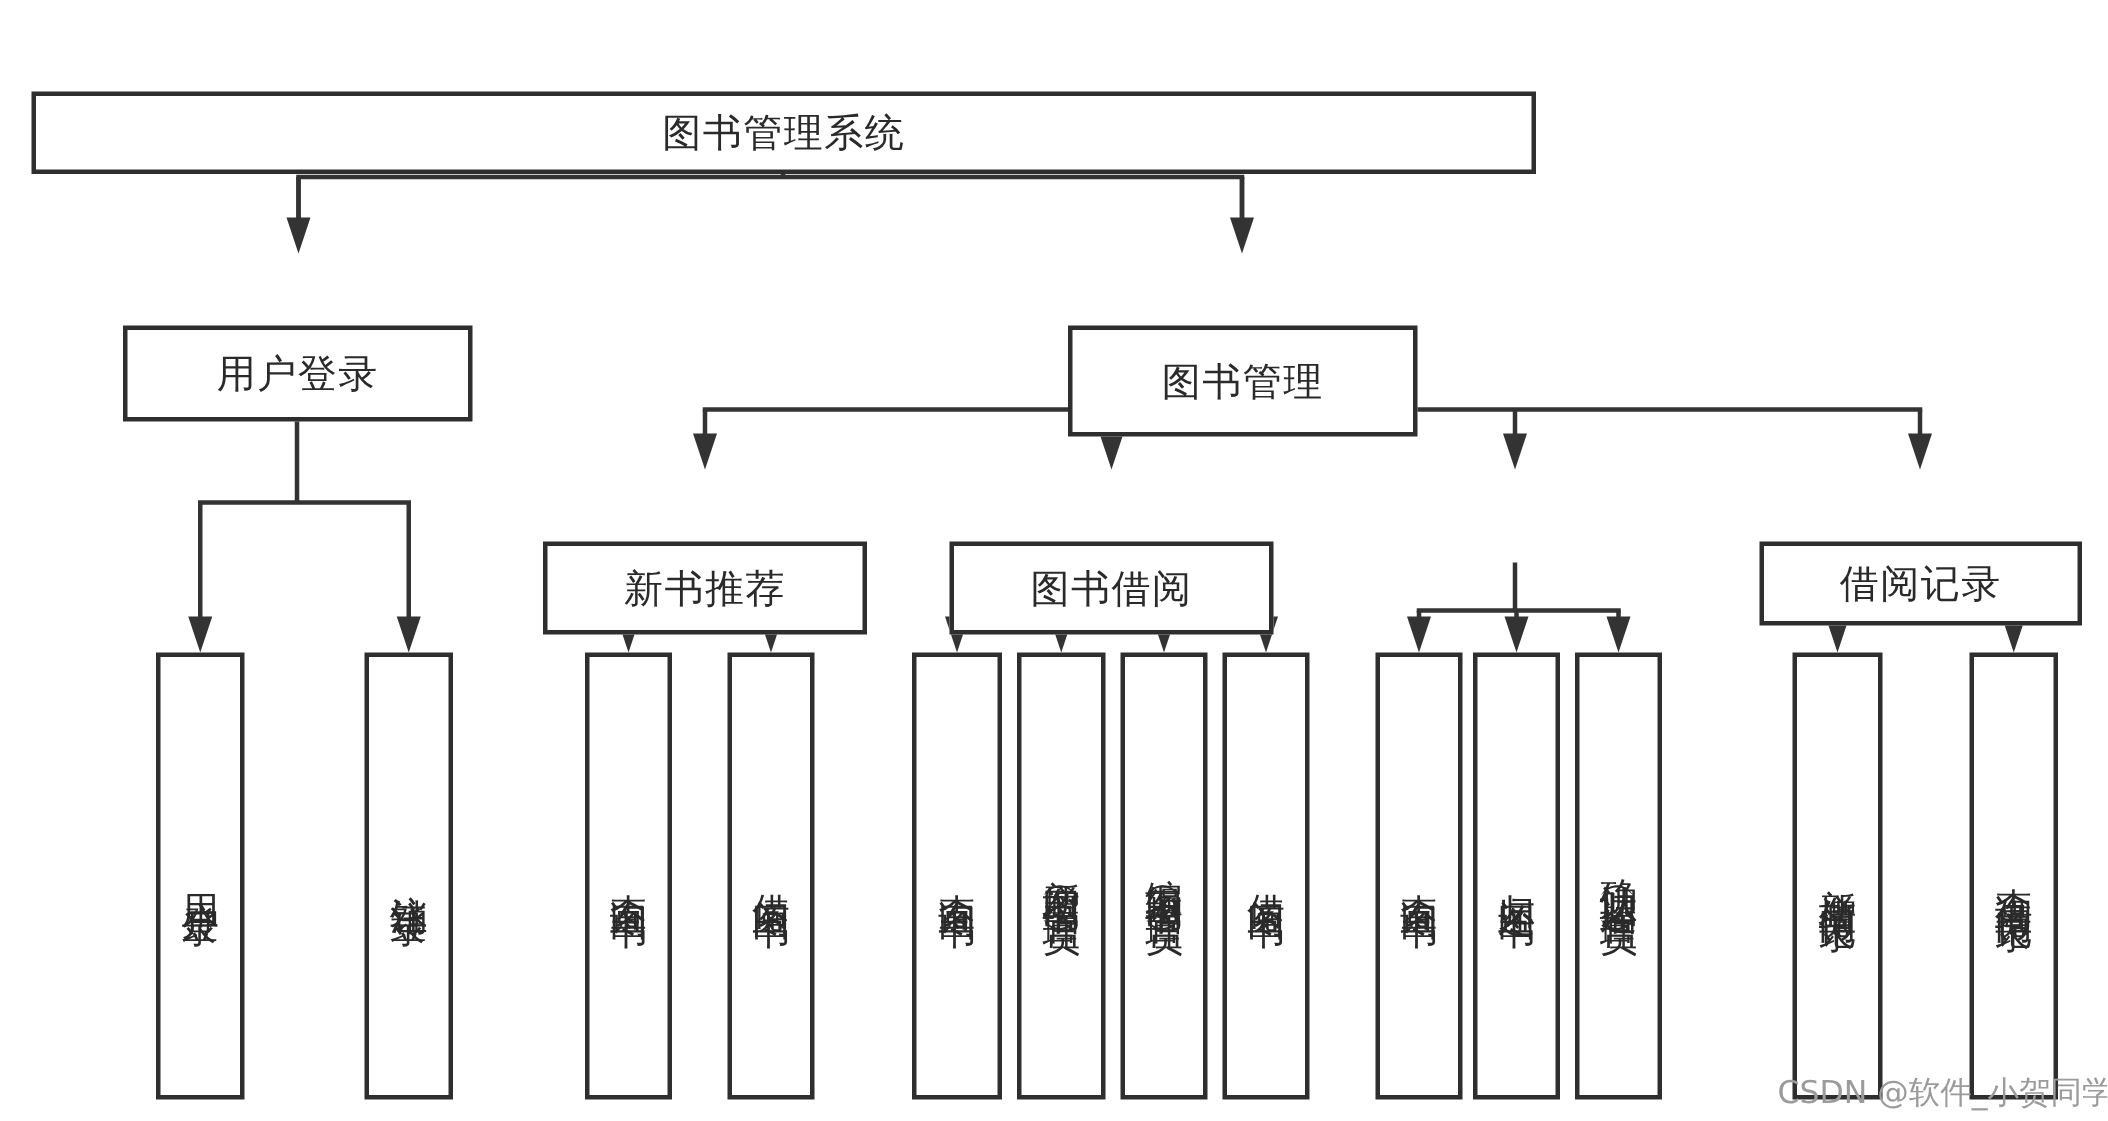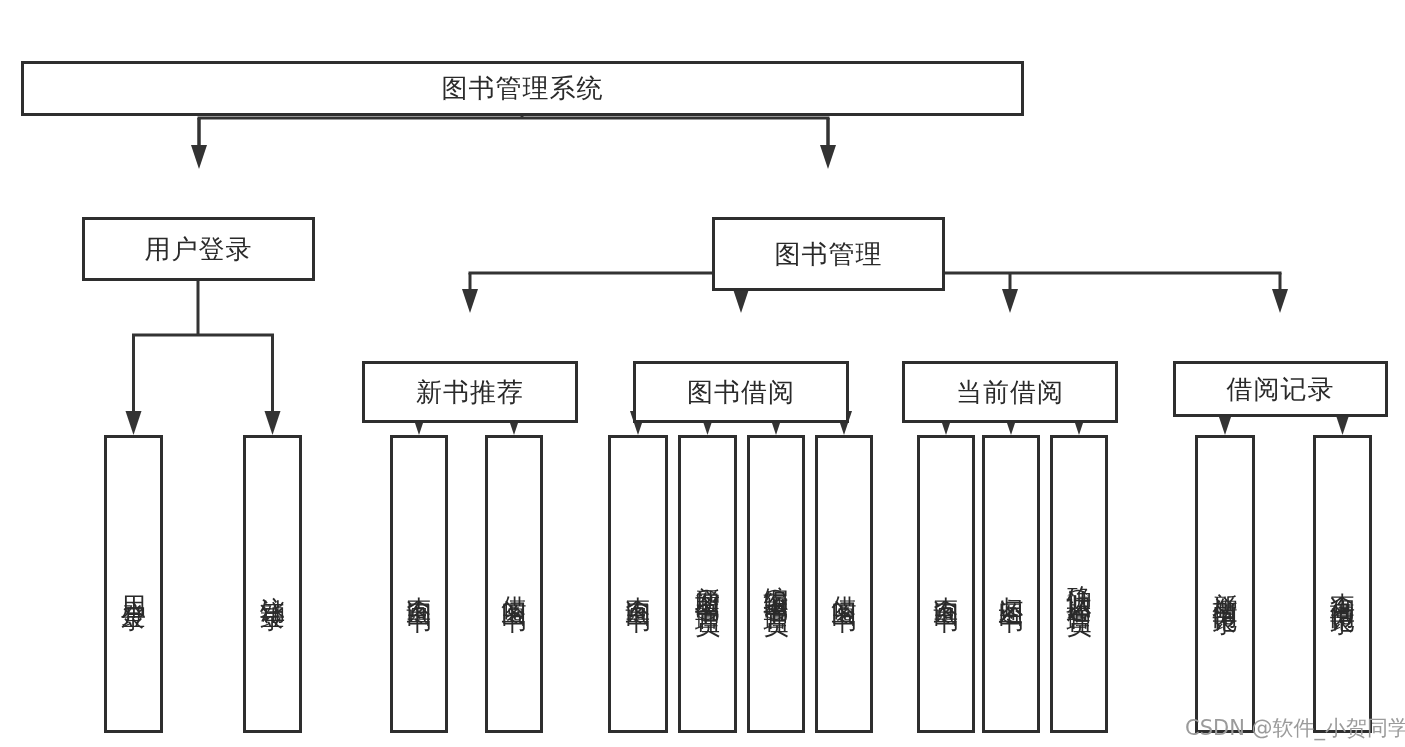--- a/index.html
+++ b/index.html
@@ -170,23 +170,20 @@
   <div class="box h-box n-mgmt">
     <span>图书管理</span>
   </div>
 
   <div class="box h-box n-newrec">
     <span>新书推荐</span>
   </div>
   <div class="box h-box n-borrow">
     <span>图书借阅</span>
   </div>
-  <div class="box h-box n-curr">
-    <span>当前借阅</span>
-  </div>
   <div class="box h-box n-record">
     <span>借阅记录</span>
   </div>
 
   <div class="box v-box leaf l-1">
     <span>用户登录</span>
   </div>
   <div class="box v-box leaf l-2">
     <span>注销登录</span>
   </div>

